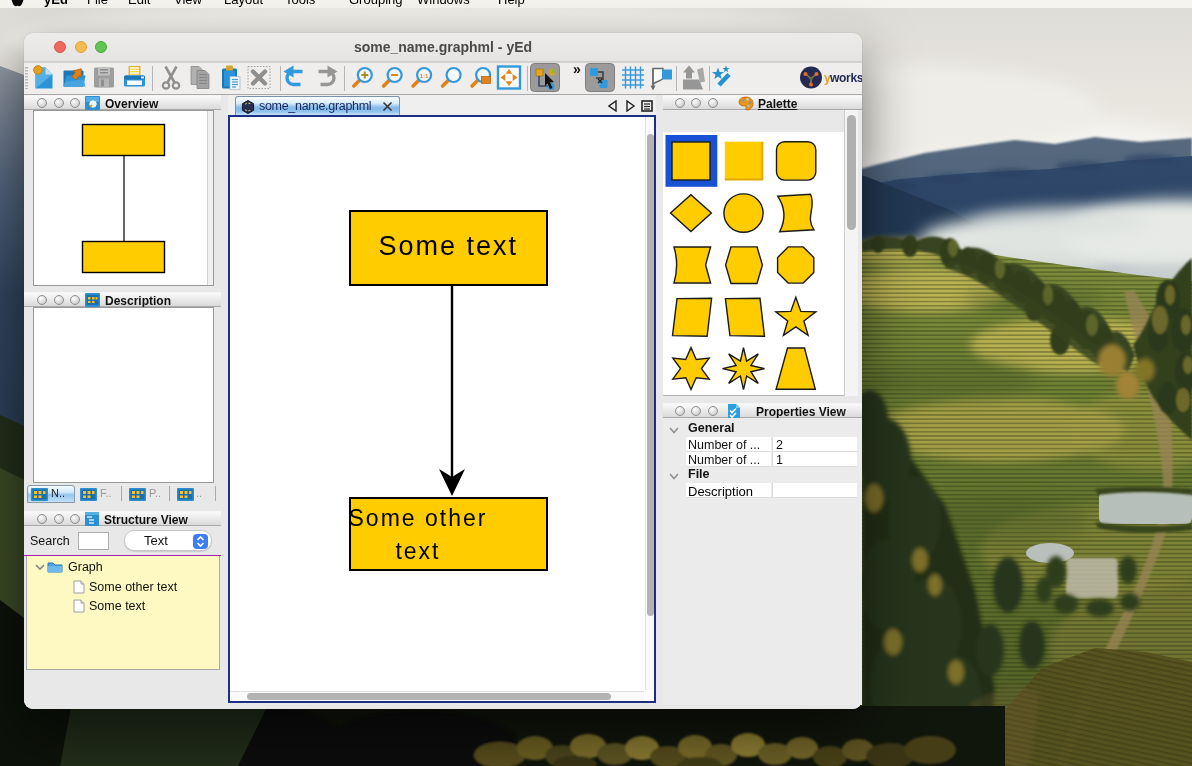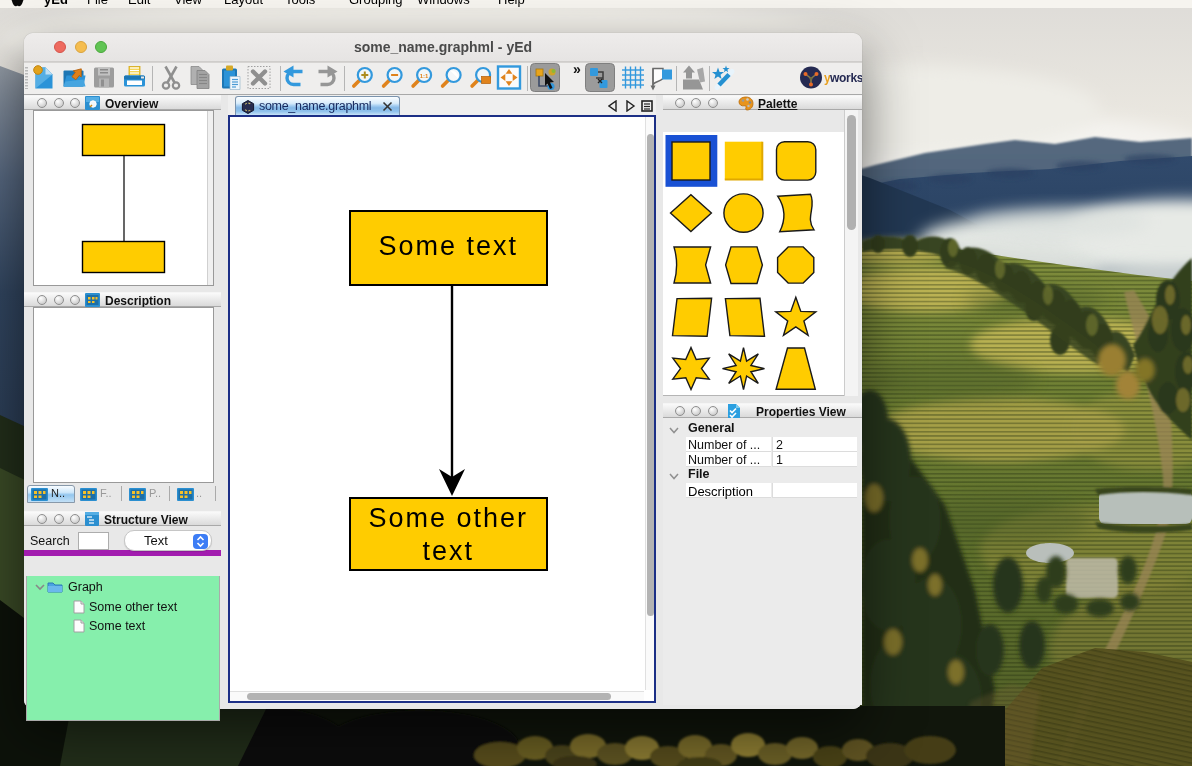--- a/index.html
+++ b/index.html
@@ -568,33 +568,33 @@
             <rect width="14" height="14" rx="1" fill="#2b8fd0"></rect>
             <rect x="0" y="0" width="14" height="3" fill="#55aee4"></rect>
             <g stroke="#fff" stroke-width="1.2">
               <line x1="2" y1="5" x2="7" y2="5"></line>
               <line x1="4" y1="8" x2="9" y2="8"></line>
               <line x1="4" y1="11" x2="9" y2="11"></line>
             </g>
           </svg>
         <div class="ptxt" style="left:80px;">Structure View</div>
       </div>
-      <div class="abs" style="left:0;top:431px;width:197px;height:30px;background:#e8e8e8;border-bottom:6px solid #a21caf;box-sizing:border-box;">
+      <div class="abs" style="left:0;top:431px;width:197px;height:30px;background:#e8e8e8;border-bottom:1px solid #a21caf;box-sizing:border-box;">
         <div class="abs" style="left:6px;top:8px;font-size:12.5px;color:#111;">Search</div>
         <div class="abs" style="left:54px;top:6px;width:31px;height:18px;background:#fff;border:1px solid #adadad;box-sizing:border-box;"></div>
         <div class="abs" style="left:100px;top:4px;width:88px;height:21px;background:#fff;border:1px solid #c6c6c6;border-radius:10px;box-sizing:border-box;box-shadow:0 1px 1px rgba(0,0,0,.12);">
           <div class="abs" style="left:0;top:2px;width:62px;text-align:center;font-size:13px;color:#111;">Text</div>
           <svg class="abs" style="right:3px;top:2.5px;" width="15" height="15">
               <rect width="15" height="15" rx="4" fill="#3d7df5"></rect>
               <path d="M4.5,6 L7.5,3 L10.5,6" fill="none" stroke="#fff" stroke-width="1.6"></path>
               <path d="M4.5,9 L7.5,12 L10.5,9" fill="none" stroke="#fff" stroke-width="1.6"></path>
             </svg>
         </div>
       </div>
-      <div class="abs" style="left:2px;top:461px;width:194px;height:145px;background:#86efac;border:1px solid #aaa;border-top:none;box-sizing:border-box;margin-top:20px;">
+      <div class="abs" style="left:2px;top:461px;width:194px;height:114px;background:#fef9c3;border:1px solid #aaa;border-top:none;box-sizing:border-box;">
         <svg class="abs" style="left:8px;top:6px;" width="10" height="10">
             <path d="M1,3 L5,7 L9,3" fill="none" stroke="#888" stroke-width="1.6"></path>
           </svg>
         <svg class="abs" style="left:20px;top:4px;" width="16" height="13">
             <path d="M1,3 L6,3 L8,5 L15,5 L15,12 L1,12 Z" fill="#4aa3e0" stroke="#2a7ab8" stroke-width="1"></path>
             <path d="M1,6 L15,6 L15,12 L1,12 Z" fill="#6bb8ec"></path>
           </svg>
         <div class="abs" style="left:41px;top:4px;font-size:12.5px;color:#111;">Graph</div>
         <svg class="abs" style="left:46px;top:24px;" width="12" height="14">
             <path d="M1,1 L8,1 L11,4 L11,13 L1,13 Z" fill="#fdfdfd" stroke="#a0a0a0" stroke-width="1"></path>
@@ -637,21 +637,21 @@
           </g>
       </svg>
       <div class="abs" style="left:0;top:20px;width:428px;height:588px;background:#fff;border:2px solid #1c2f86;box-sizing:border-box;"></div>
       <svg class="abs" style="left:2px;top:22px;" width="414" height="574" viewBox="0 0 414 574">
         <line x1="222" y1="169" x2="222" y2="360" stroke="#000" stroke-width="2.4"></line>
         <polygon points="209,352 222,360 235,352 222,379" fill="#000"></polygon>
       </svg>
       <div class="abs" style="left:120.5px;top:115px;width:199.5px;height:76px;background:#fc0;border:2px solid #000;box-sizing:border-box;"></div>
       <div class="abs" style="left:120.5px;top:115px;width:199.5px;height:76px;line-height:72px;text-align:center;font-size:27px;letter-spacing:2px;color:#000;">Some text</div>
       <div class="abs" style="left:120.5px;top:401.5px;width:199.5px;height:74.5px;background:#fc0;border:2px solid #000;box-sizing:border-box;"></div>
-      <div class="abs" style="left:120.5px;top:403px;width:199.5px;height:74px;display:flex;align-items:center;justify-content:center;text-align:center;font-size:27px;letter-spacing:2px;line-height:33px;color:#000;">
+      <div class="abs" style="left:120.5px;top:403px;width:199.5px;height:74px;display:flex;align-items:center;justify-content:flex-start;text-align:center;font-size:23px;letter-spacing:2px;line-height:33px;color:#000;">
           <div>Some other<br>text</div>
         </div>
       <div class="abs" style="left:416.5px;top:22px;width:9.5px;height:573px;background:#fafafa;border-left:1px solid #e0e0e0;box-sizing:border-box;">
         <div class="abs" style="left:1px;top:17px;width:7px;height:482px;background:#b3b3b3;border-radius:4px;"></div>
       </div>
       <div class="abs" style="left:2px;top:596px;width:414px;height:10px;background:#fafafa;border-top:1px solid #e0e0e0;box-sizing:border-box;">
         <div class="abs" style="left:17px;top:1px;width:364px;height:7px;background:#b3b3b3;border-radius:4px;"></div>
       </div>
     </div>
     <div id="rightdock" style="position:absolute;left:639px;top:0;width:199px;height:610px;">

